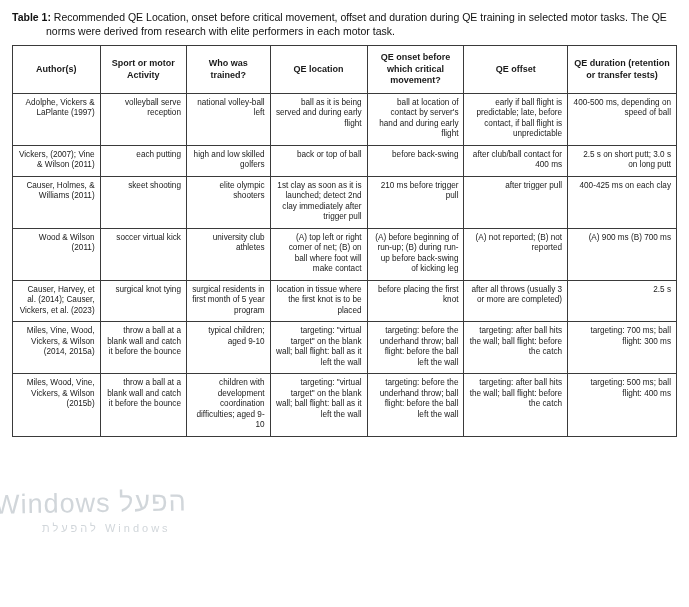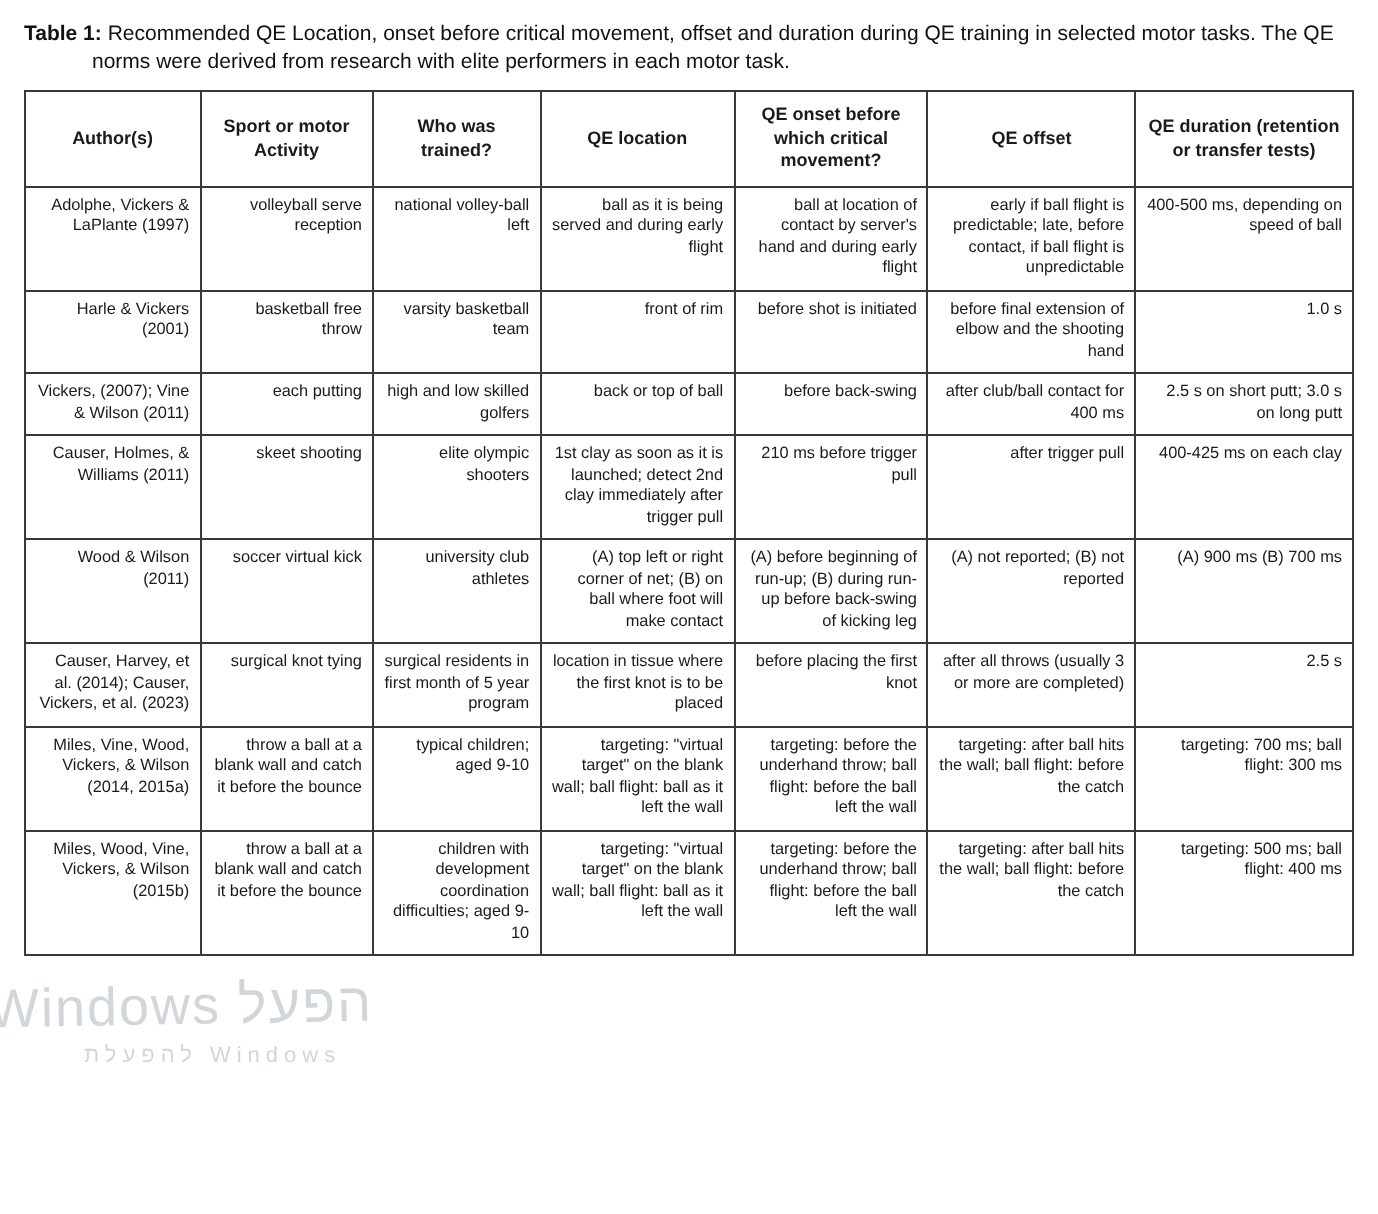--- a/index.html
+++ b/index.html
@@ -140,29 +140,20 @@
       <tr>
         <td>Adolphe, Vickers &amp; LaPlante (1997)</td>
         <td>volleyball serve reception</td>
         <td>national volley-ball left</td>
         <td>ball as it is being served and during early flight</td>
         <td>ball at location of contact by server's hand and during early flight</td>
         <td>early if ball flight is predictable; late, before contact, if ball flight is unpredictable</td>
         <td>400-500 ms, depending on speed of ball</td>
       </tr>
       <tr>
-        <td>Harle &amp; Vickers (2001)</td>
-        <td>basketball free throw</td>
-        <td>varsity basketball team</td>
-        <td>front of rim</td>
-        <td>before shot is initiated</td>
-        <td>before final extension of elbow and the shooting hand</td>
-        <td>1.0 s</td>
-      </tr>
-      <tr>
         <td>Vickers, (2007); Vine &amp; Wilson (2011)</td>
         <td>each putting</td>
         <td>high and low skilled golfers</td>
         <td>back or top of ball</td>
         <td>before back-swing</td>
         <td>after club/ball contact for 400 ms</td>
         <td>2.5 s on short putt; 3.0 s on long putt</td>
       </tr>
       <tr>
         <td>Causer, Holmes, &amp; Williams (2011)</td>

